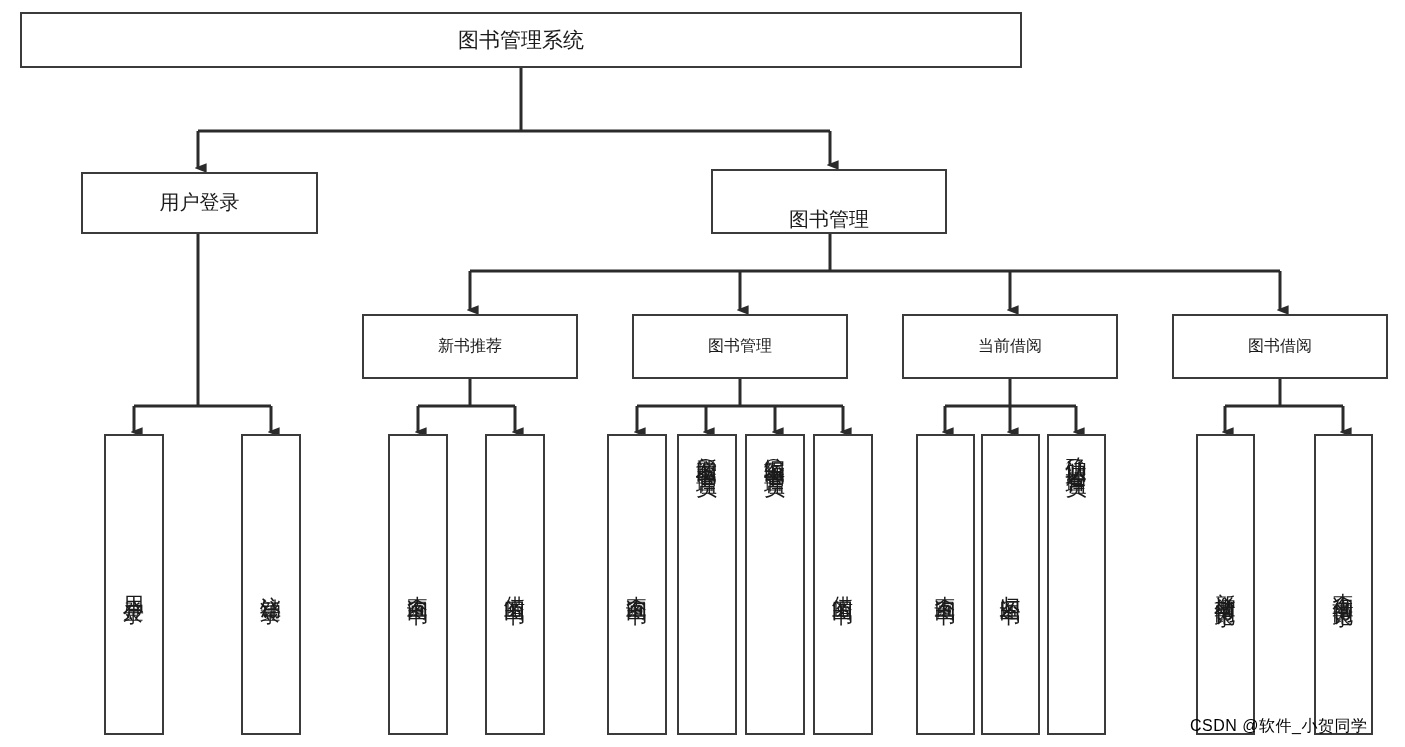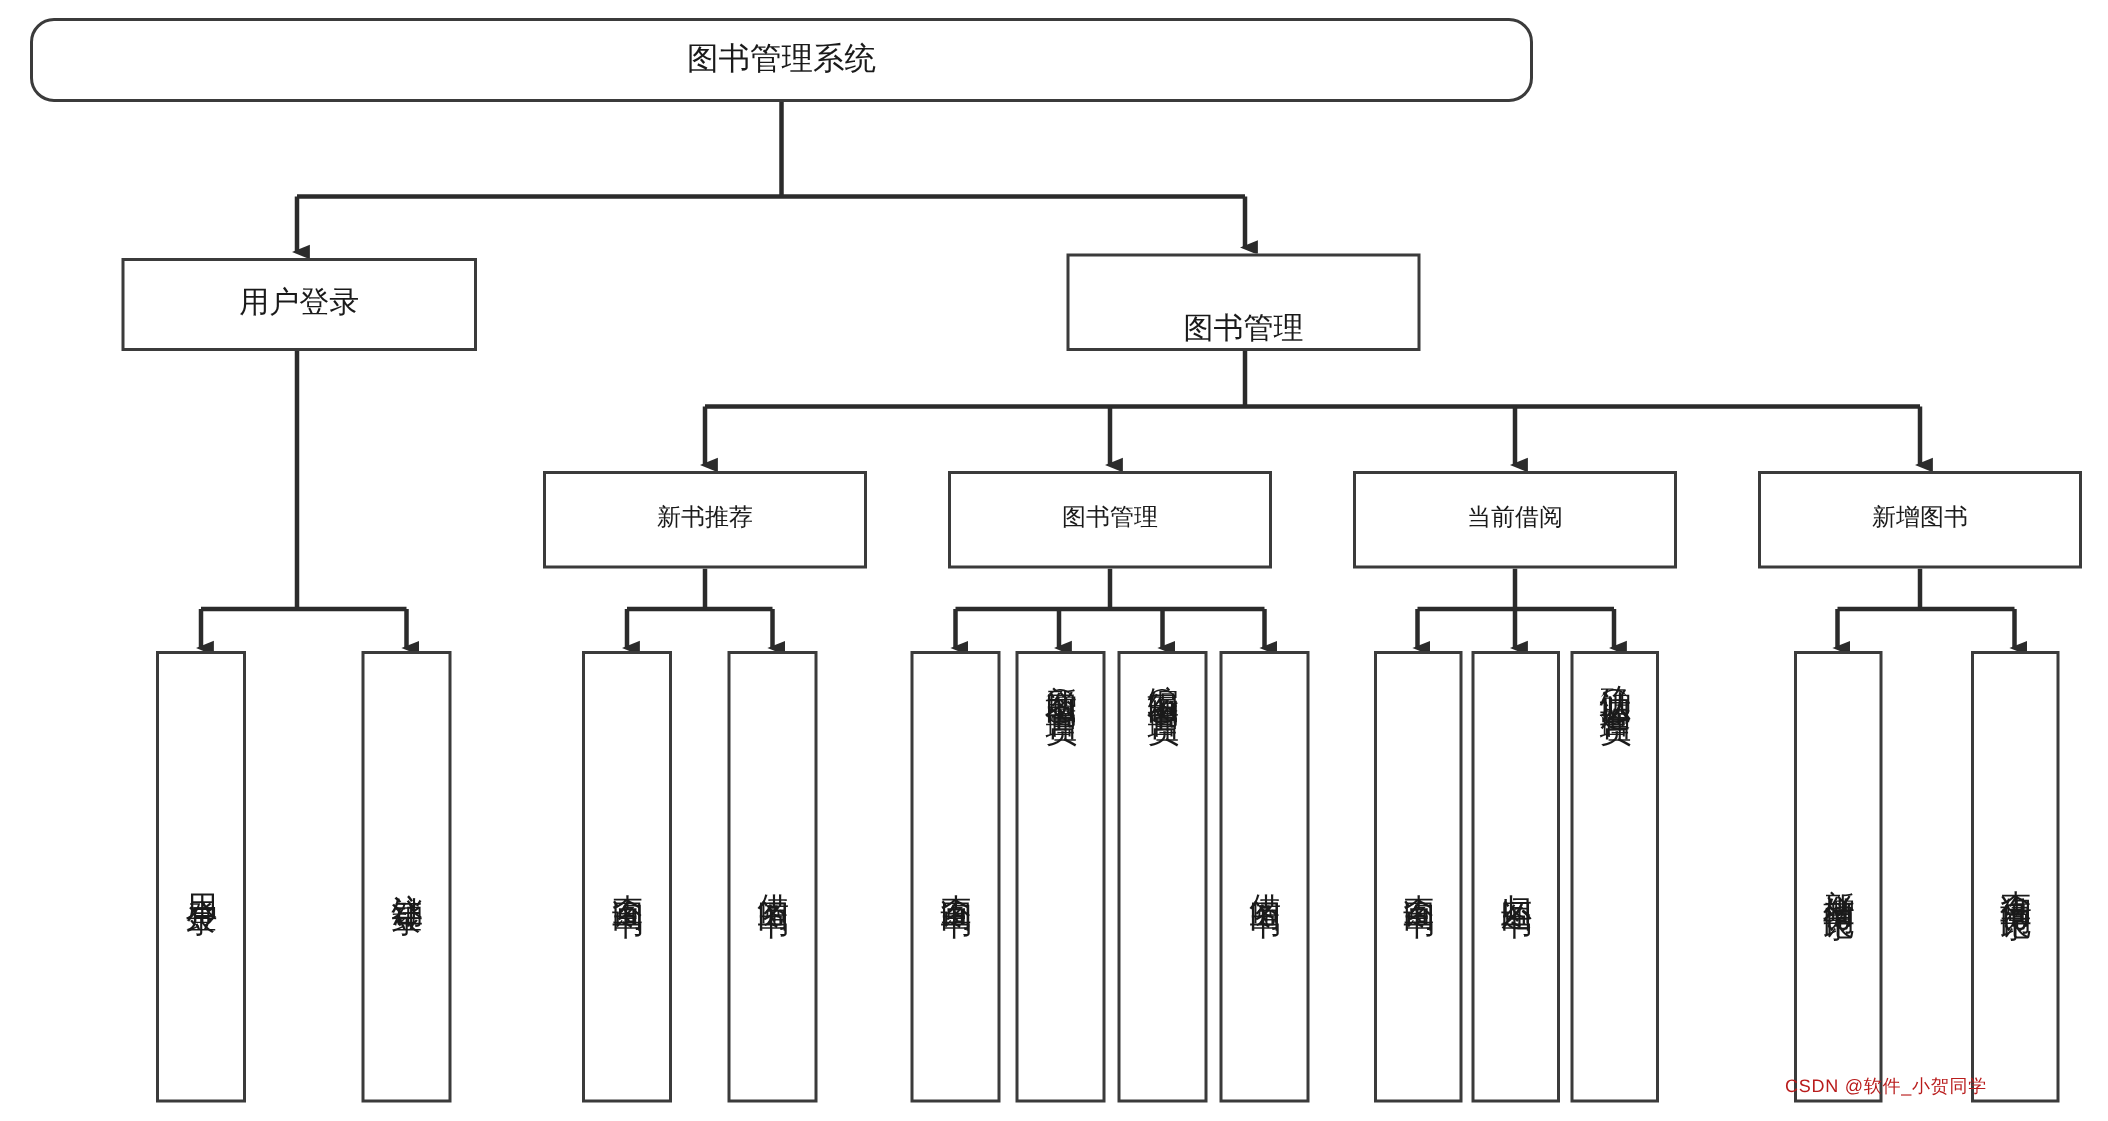--- a/index.html
+++ b/index.html
@@ -54,22 +54,22 @@
     text-orientation: upright;
     font-size: 21px;
     letter-spacing: 3px;
     line-height: 1;
   }
   .node.leaf.tall .label {
     align-self: flex-start;
   }
   .watermark {
     position: absolute;
-    color: #b91c1c;
-    font-size: 12px;
+    color: #000000;
+    font-size: 16px;
     white-space: nowrap;
     letter-spacing: 0.5px;
     text-align: right;
   }
 </style>
 </head>
 <body>
 
 <div id="canvas">
 
@@ -116,42 +116,42 @@
       <path d="M1010,406 L1010,432" marker-end="url(#arrow)"></path>
       <path d="M1076,406 L1076,432" marker-end="url(#arrow)"></path>
 
       <path d="M1280,379 L1280,406"></path>
       <path d="M1225,406 L1343,406"></path>
       <path d="M1225,406 L1225,432" marker-end="url(#arrow)"></path>
       <path d="M1343,406 L1343,432" marker-end="url(#arrow)"></path>
     </g>
   </svg>
 
-  <div class="node root" style="left:20px; top:12px; width:1002px; height:56px;border-radius:16px;">
+  <div class="node root" style="left:20px; top:12px; width:1002px; height:56px;">
     <span class="label">图书管理系统</span>
   </div>
 
   <div class="node l2" style="left:81px; top:172px; width:237px; height:62px;">
     <span class="label">用户登录</span>
   </div>
   <div class="node l2" style="left:711px; top:169px; width:236px; height:65px;align-items:flex-end;">
     <span class="label">图书管理</span>
   </div>
 
   <div class="node l3" style="left:362px; top:314px; width:216px; height:65px;">
     <span class="label">新书推荐</span>
   </div>
   <div class="node l3" style="left:632px; top:314px; width:216px; height:65px;">
     <span class="label">图书管理</span>
   </div>
   <div class="node l3" style="left:902px; top:314px; width:216px; height:65px;">
     <span class="label">当前借阅</span>
   </div>
   <div class="node l3" style="left:1172px; top:314px; width:216px; height:65px;">
-    <span class="label">新增图书</span>
+    <span class="label">图书借阅</span>
   </div>
 
   <div class="node leaf" style="left:104px; top:434px; width:60px; height:301px;">
     <span class="label">用户登录</span>
   </div>
   <div class="node leaf" style="left:241px; top:434px; width:60px; height:301px;">
     <span class="label">注销登录</span>
   </div>
 
   <div class="node leaf" style="left:388px; top:434px; width:60px; height:301px;">

